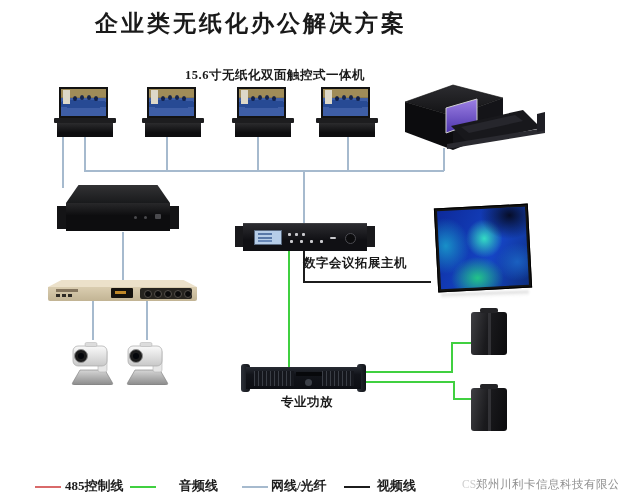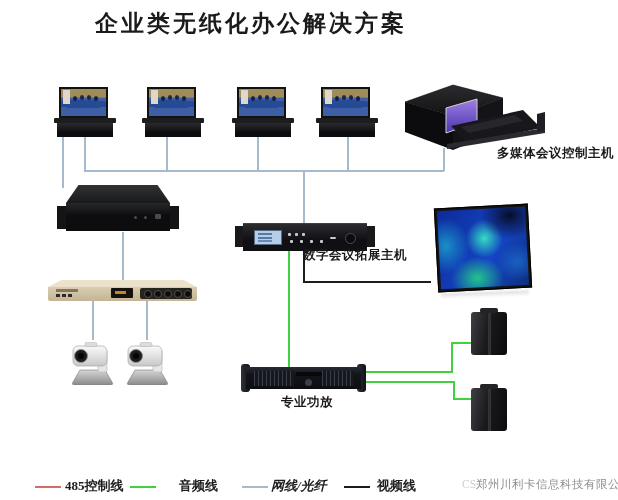--- a/index.html
+++ b/index.html
@@ -88,20 +88,21 @@
   #watermark{position:absolute;top:477px;left:462px;font-size:11.5px;white-space:nowrap;}
   #watermark .wm-prefix{color:#cfcfcf;}
   #watermark .wm-co{color:#8f8f8f;letter-spacing:.5px;}
 </style>
 </head>
 <body>
 
 <div id="canvas">
 
   <div id="title">企业类无纸化办公解决方案</div>
+  <div id="subtitle">15.6寸无纸化双面触控式一体机</div>
 
   <div>
       <div class="wire" style="background: rgb(166, 186, 206); left: 62px; top: 136px; width: 1.5px; height: 52px;"></div>
       <div class="wire" style="background: rgb(166, 186, 206); left: 84px; top: 136px; width: 1.5px; height: 35px;"></div>
       <div class="wire" style="background: rgb(166, 186, 206); left: 166px; top: 136px; width: 1.5px; height: 35px;"></div>
       <div class="wire" style="background: rgb(166, 186, 206); left: 257px; top: 136px; width: 1.5px; height: 35px;"></div>
       <div class="wire" style="background: rgb(166, 186, 206); left: 347px; top: 136px; width: 1.5px; height: 35px;"></div>
       <div class="wire" style="background: rgb(166, 186, 206); left: 84px; top: 170px; width: 360px; height: 1.5px;"></div>
       <div class="wire" style="background: rgb(166, 186, 206); left: 443px; top: 148px; width: 1.5px; height: 23px;"></div>
       <div class="wire" style="background: rgb(166, 186, 206); left: 303px; top: 170px; width: 1.5px; height: 54px;"></div>
@@ -153,21 +154,20 @@
     </defs>
     <polygon points="10,22 58,5 108,18 58,36" fill="url(#gTop)" stroke="#080808" stroke-width="0.6"></polygon>
     <polygon points="10,22 58,36 58,70 10,52" fill="#0c0c0e"></polygon>
     <polygon points="58,36 108,18 108,50 58,70" fill="#141418"></polygon>
     <polygon points="51,28 82,19 82,42 51,53" fill="url(#gScr)" stroke="#cfcfcf" stroke-width="1"></polygon>
     <polygon points="56,46 128,30 146,48 74,64" fill="#18181c"></polygon>
     <polygon points="66,47 120,35 128,41 74,53" fill="#26262c"></polygon>
     <polygon points="52,64 150,48 150,53 52,69" fill="#2a2a30"></polygon>
     <polygon points="142,34 150,32 150,50 142,52" fill="#1e1e24"></polygon>
   </svg>
-  <div class="lbl" style="left:497px;top:145px;">多媒体会议控制主机</div>
 
   <div>
     <div class="cch-top"></div>
     <div class="cch-face"></div>
     <div class="cch-ear" style="left:57px;"></div>
     <div class="cch-ear" style="left:170px;"></div>
     <div class="cch-dot" style="left:134px;top:216px;"></div>
     <div class="cch-dot" style="left:144px;top:216px;"></div>
     <div class="cch-dot" style="left:155px;top:214px;width:6px;height:5px;border-radius:1px;"></div>
   </div>
@@ -196,21 +196,21 @@
     <div class="exp-dot" style="left:288px;top:233px;"></div>
     <div class="exp-dot" style="left:295px;top:233px;"></div>
     <div class="exp-dot" style="left:302px;top:233px;"></div>
     <div class="exp-dot" style="left:290px;top:240px;"></div>
     <div class="exp-dot" style="left:300px;top:240px;"></div>
     <div class="exp-dot" style="left:310px;top:240px;"></div>
     <div class="exp-dot" style="left:320px;top:240px;"></div>
     <div class="exp-dot" style="left:330px;top:237px;width:6px;height:2px;"></div>
     <div class="exp-knob"></div>
   </div>
-  <div class="lbl" style="left:303px;top:247px;">数字会议拓展主机</div>
+  <div class="lbl" style="left:303px;top:255px;">数字会议拓展主机</div>
 
   <div class="tv">
     <div class="tv-screen"></div>
   </div>
   <div class="tv-shadow"></div>
 
   <div>
     <div class="amp-handle" style="left:241px;"></div>
     <div class="amp-handle" style="left:357px;"></div>
     <div class="amp-body"></div>
@@ -250,21 +250,21 @@
     <circle cx="11" cy="19" r="3" fill="#04060a"></circle>
     <rect x="15" y="5.5" width="12" height="4" rx="1.5" fill="#dcdcdc" stroke="#b0b0b0" stroke-width=".5"></rect>
   </svg>
 
   <div>
     <div class="legend-dash" style="left: 35px; background: rgb(217, 106, 106);"></div>
     <div class="legend-label" style="left:65px;">485控制线</div>
     <div class="legend-dash" style="left: 130px; background: rgb(64, 208, 64);"></div>
     <div class="legend-label" style="left:179px;">音频线</div>
     <div class="legend-dash" style="left: 242px; background: rgb(166, 186, 206);"></div>
-    <div class="legend-label" style="left:271px;font-style:italic;">网线/光纤</div>
+    <div class="legend-label" style="left:271px;">网线/光纤</div>
     <div class="legend-dash" style="left: 344px; background: rgb(28, 28, 28);"></div>
     <div class="legend-label" style="left:377px;">视频线</div>
   </div>
   <div id="watermark">
     <span class="wm-prefix">CS</span><span class="wm-co">郑州川利卡信息科技有限公司</span>
   </div>
 
 </div>
 
 </body></html>

